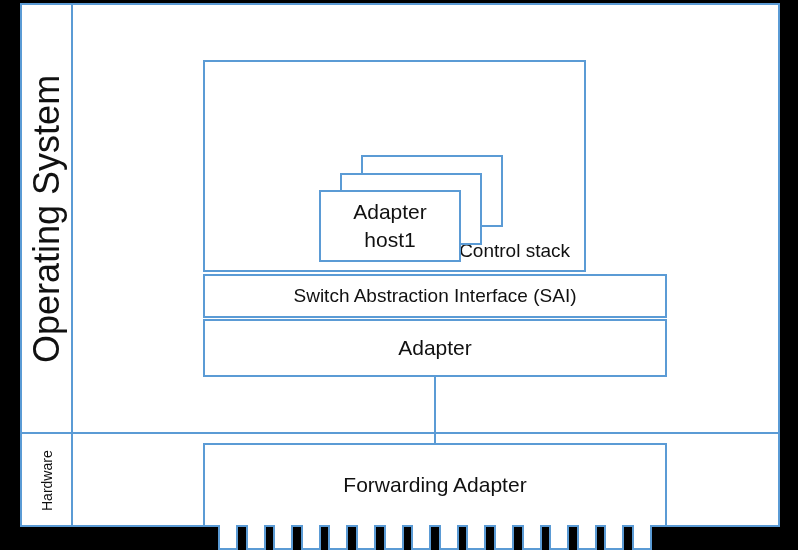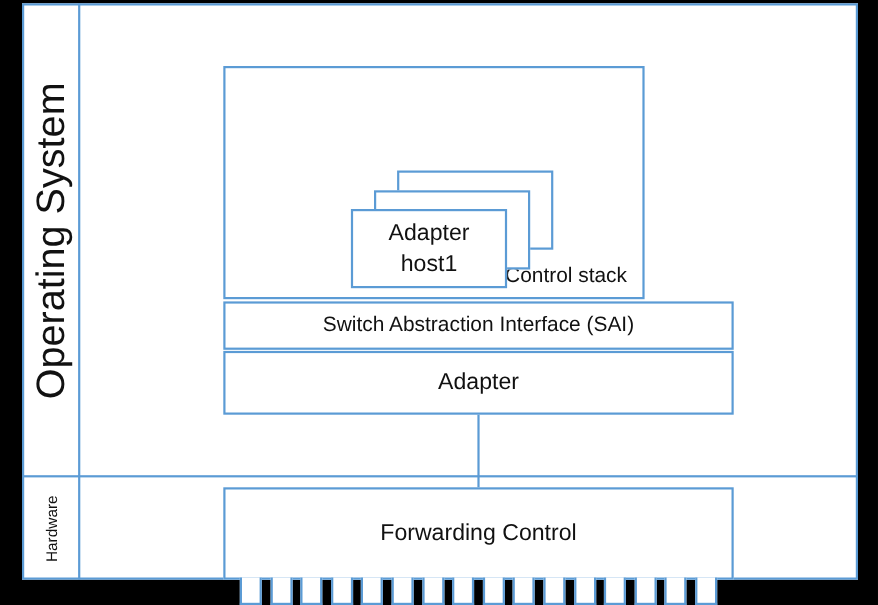--- a/index.html
+++ b/index.html
@@ -234,21 +234,21 @@
     <span>Switch Abstraction Interface (SAI)</span>
   </div>
 
   <div class="adapter-box">
     <span>Adapter</span>
   </div>
 
   <div class="connector"></div>
 
   <div class="forwarding-box">
-    <span>Forwarding Control</span>
+    <span>Forwarding Adapter</span>
   </div>
 
   <div class="port-strip">
       <div class="port"></div>
       <div class="port"></div>
       <div class="port"></div>
       <div class="port"></div>
       <div class="port"></div>
       <div class="port"></div>
       <div class="port"></div>

